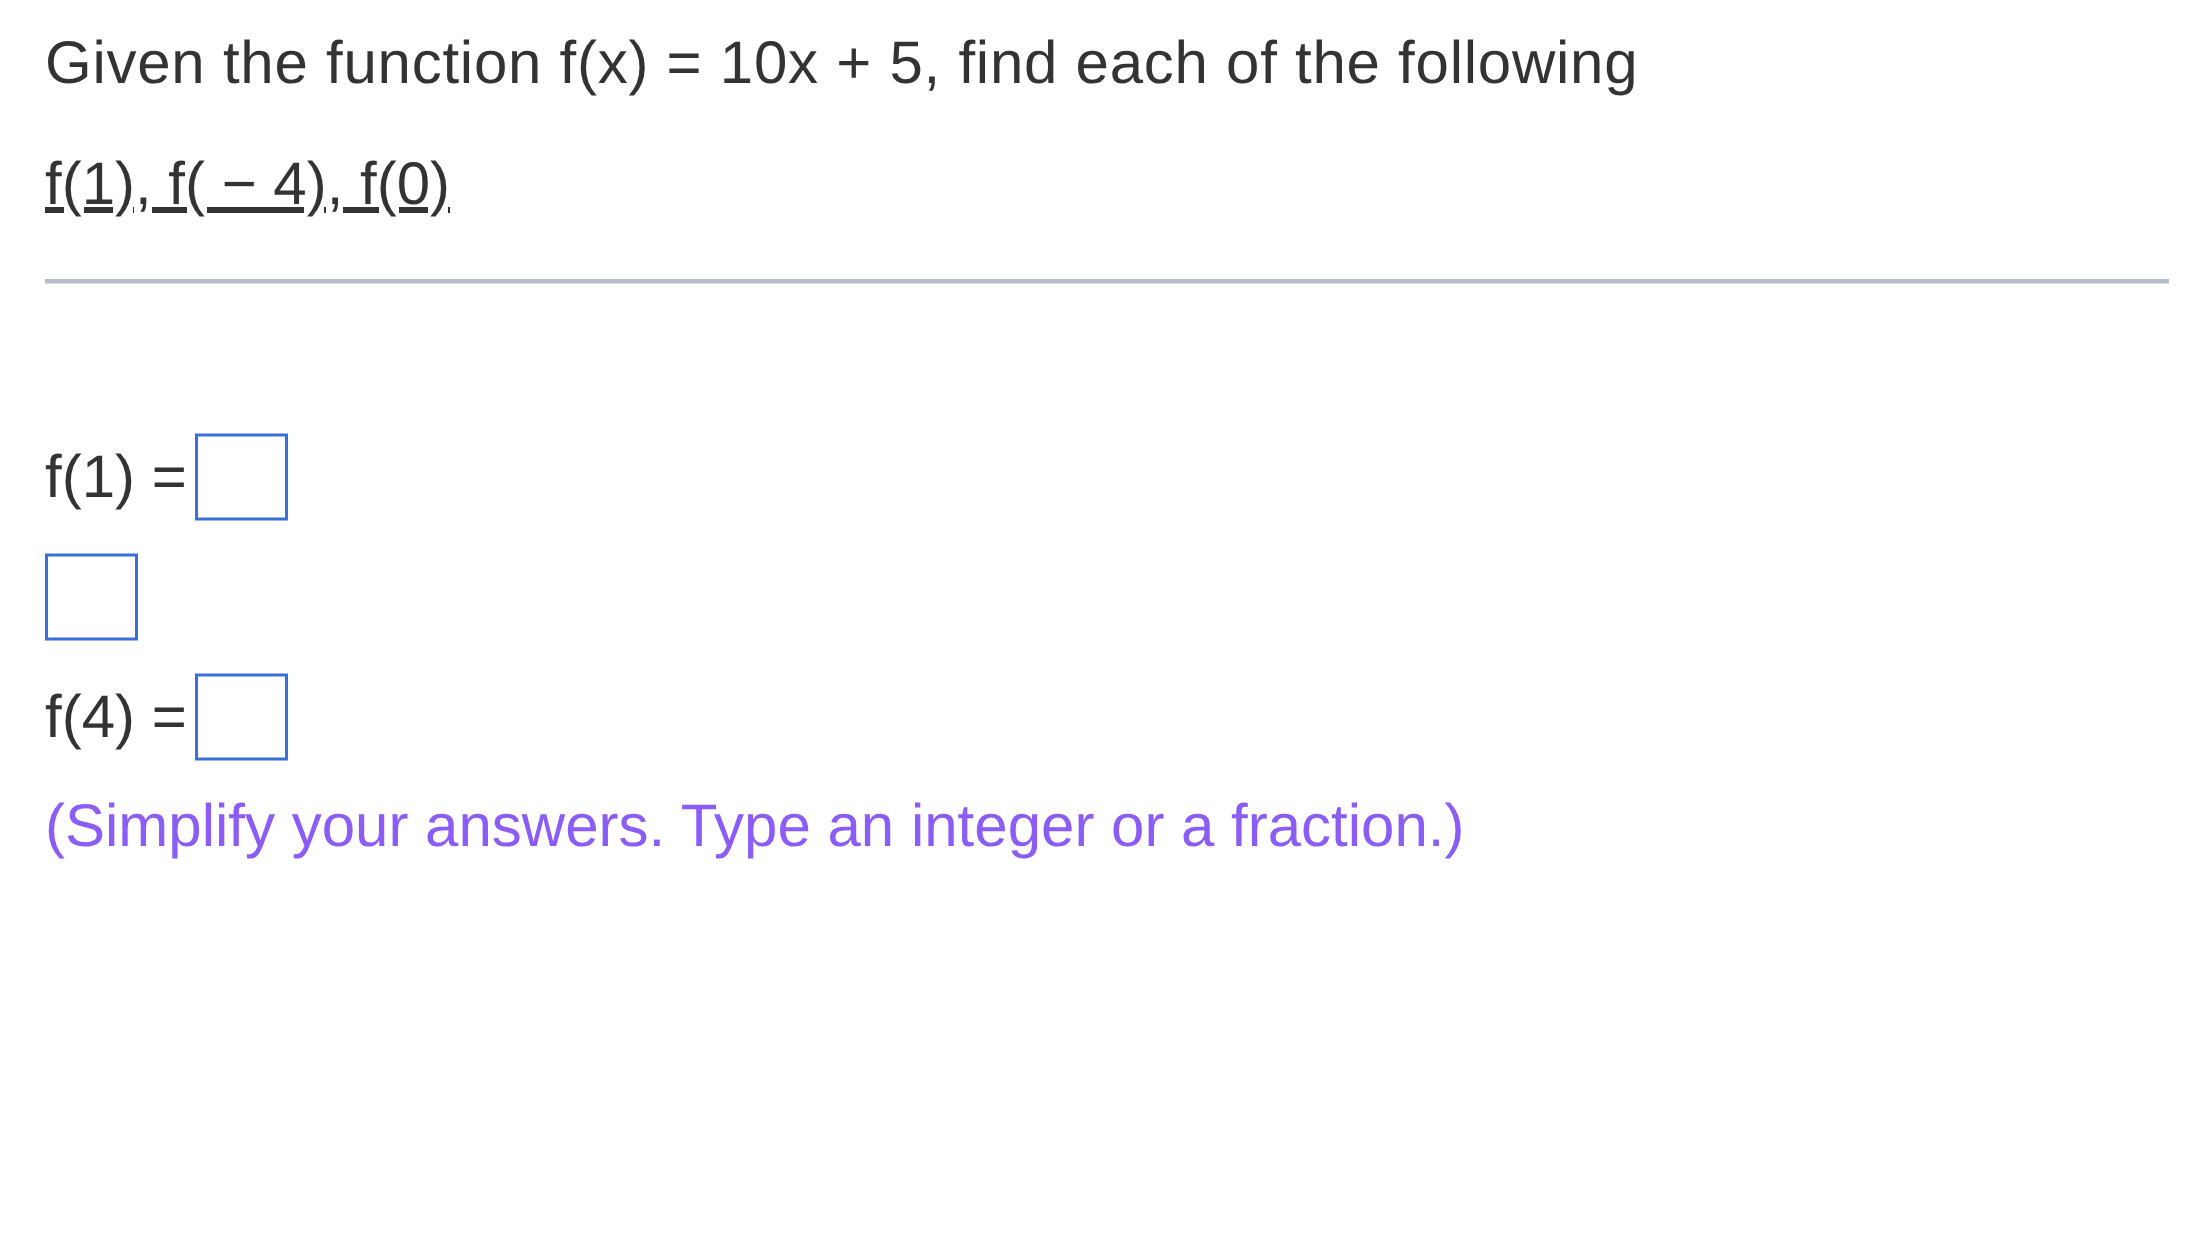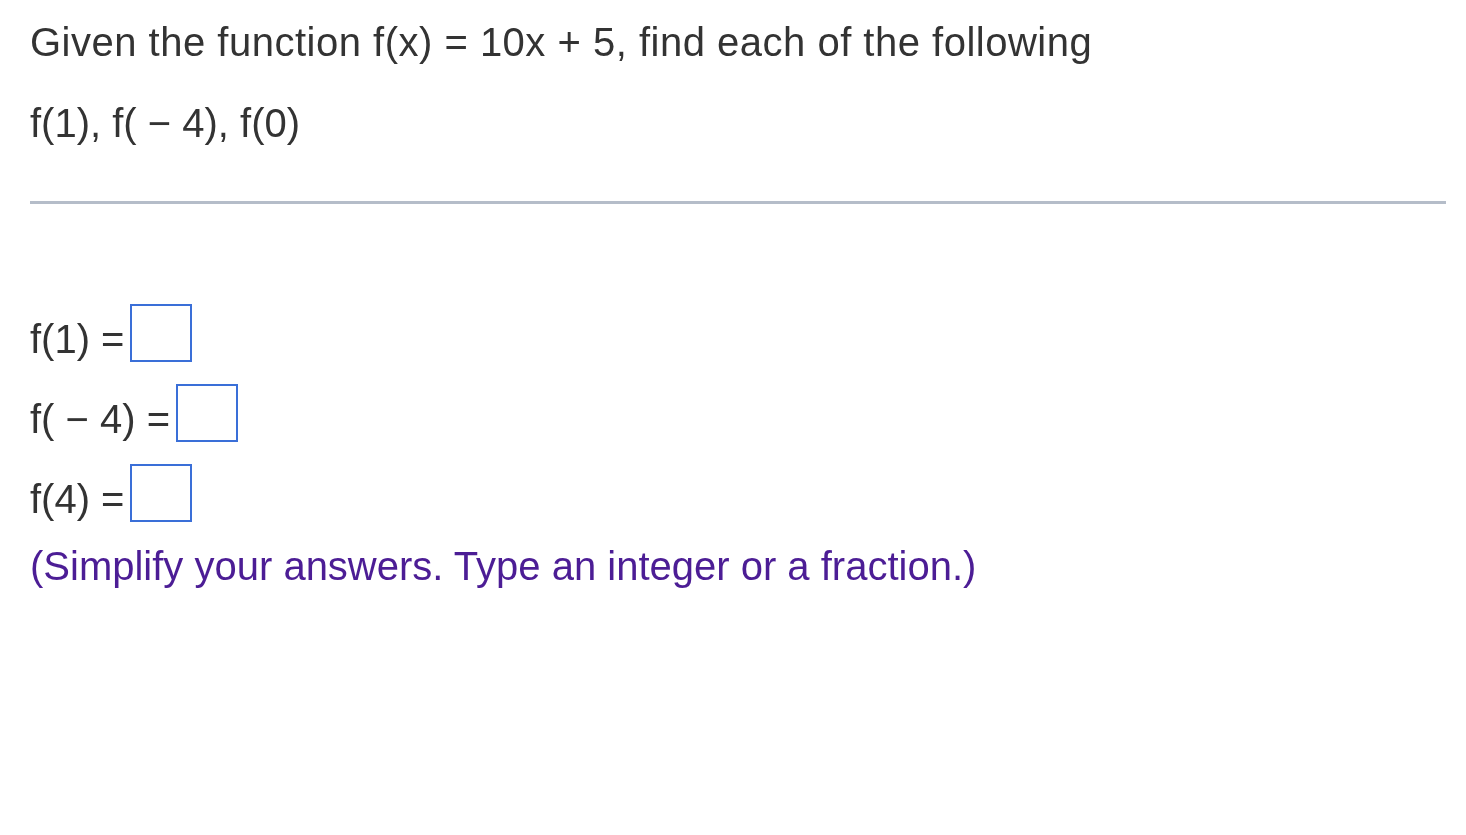--- a/index.html
+++ b/index.html
@@ -10,65 +10,65 @@
       font-size: 40px;
       color: #333333;
       background: #ffffff;
       width: 1466px;
     }
     .problem-line1 {
       margin-bottom: 36px;
       letter-spacing: 0.5px;
     }
     .problem-line2 {
-      margin-bottom: 55px;
+      margin-bottom: 40px;
+      text-decoration: underline;
     }
     .divider {
       border: none;
       border-top: 3px solid #b5bdc9;
       margin: 0 0 100px 0;
     }
     .answer-row {
       display: flex;
-      align-items: flex-end;
+      align-items: center;
       margin-bottom: 22px;
     }
     .answer-label {
       margin-right: 6px;
     }
     .answer-input {
       width: 62px;
       height: 58px;
       border: 2px solid #3a6fd8;
       background: #ffffff;
       font-size: 32px;
       text-align: center;
       padding: 0;
       outline: none;
     }
     .instruction {
-      color: #4c1d95;
+      color: #8b5cf6;
       margin-top: 12px;
     }
   </style>
 </head>
 <body>
 
 <div class="problem-line1">Given the function f(x) = 10x + 5, find each of the following</div>
 <div class="problem-line2">f(1), f( − 4), f(0)</div>
 
 <hr class="divider">
 
 <div class="answer-row">
   <span class="answer-label">f(1) = </span>
   <input type="text" class="answer-input" style="">
 </div>
 
 <div class="answer-row">
-  <span class="answer-label">f( − 4) = </span>
   <input type="text" class="answer-input" style="">
 </div>
 
 <div class="answer-row">
   <span class="answer-label">f(4) = </span>
   <input type="text" class="answer-input" style="">
 </div>
 
 <div class="instruction">(Simplify your answers. Type an integer or a fraction.)</div>
 

